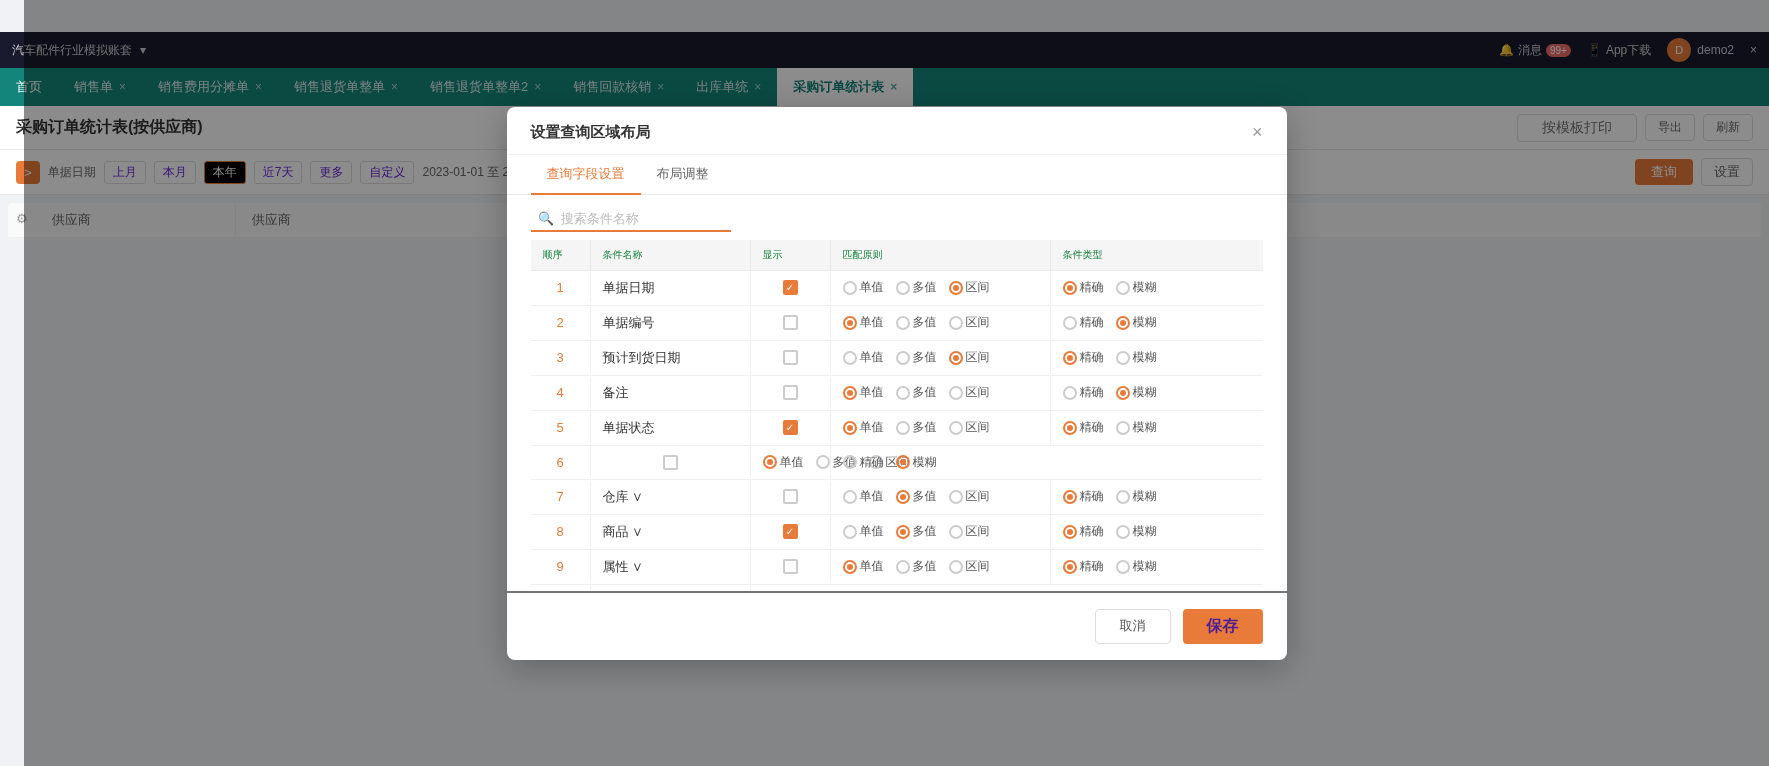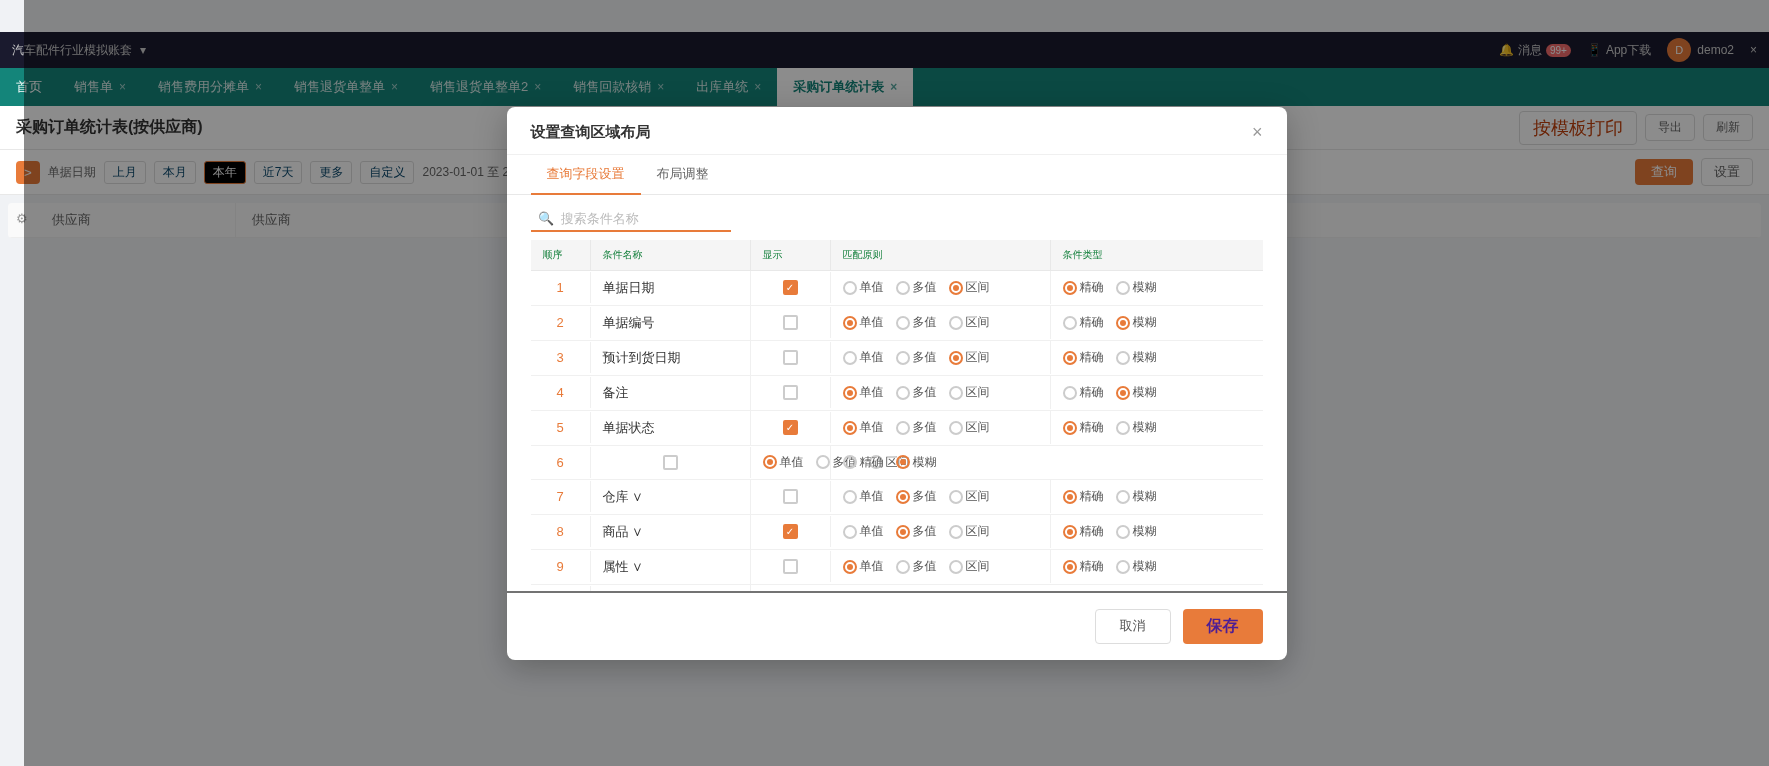--- a/index.html
+++ b/index.html
@@ -61,36 +61,36 @@
       height: 44px;
       background: white;
       display: flex;
       align-items: center;
       justify-content: space-between;
       padding: 0 16px;
       border-bottom: 1px solid #e8e8e8;
     }
     .page-title { font-size: 16px; font-weight: bold; color: #333; }
     .page-actions { display: flex; align-items: center; gap: 8px; }
-    .btn-print { border: 1px solid #ddd; background: white; color: #c2410c; padding: 4px 13px; border-radius: 4px; cursor: pointer; font-size: 18px; display: flex; align-items: center; gap: 4px; }
+    .btn-print { border: 1px solid #ddd; background: white; color: #737373; padding: 4px 24px; border-radius: 4px; cursor: pointer; font-size: 14px; display: flex; align-items: center; gap: 4px; }
     .btn-export { border: 1px solid #ddd; background: white; color: #666; padding: 4px 12px; border-radius: 4px; cursor: pointer; font-size: 12px; display: flex; align-items: center; gap: 4px; }
     .btn-refresh { border: 1px solid #ddd; background: white; color: #666; padding: 4px 12px; border-radius: 4px; cursor: pointer; font-size: 12px; display: flex; align-items: center; gap: 4px; }
 
     
     .filter-bar {
       background: white;
       padding: 8px 16px;
       display: flex;
       align-items: center;
       gap: 8px;
       border-bottom: 1px solid #e8e8e8;
     }
     .filter-toggle { background: #e87b3a; color: white; border: none; padding: 4px 8px; border-radius: 4px; cursor: pointer; }
     .filter-label { color: #666; font-size: 12px; }
-    .filter-date-btn { padding: 2px 8px; border-radius: 3px; border: 1px solid #ddd; cursor: pointer; font-size: 12px; color: #0c4a6e; background: white; }
+    .filter-date-btn { padding: 2px 8px; border-radius: 3px; border: 1px solid #ddd; cursor: pointer; font-size: 12px; color: #6d28d9; background: white; }
     .filter-date-btn.active { background: #000000; color: white; border-color: #e87b3a; }
     .filter-date-range { color: #666; font-size: 12px; }
     .btn-query { background: #e87b3a; color: white; border: none; padding: 4px 16px; border-radius: 4px; cursor: pointer; font-size: 13px; margin-left: auto; }
     .btn-settings { background: white; color: #666; border: 1px solid #ddd; padding: 4px 12px; border-radius: 4px; cursor: pointer; font-size: 13px; }
 
     
     .table-area {
       background: white;
       margin: 8px;
       border-radius: 4px;

